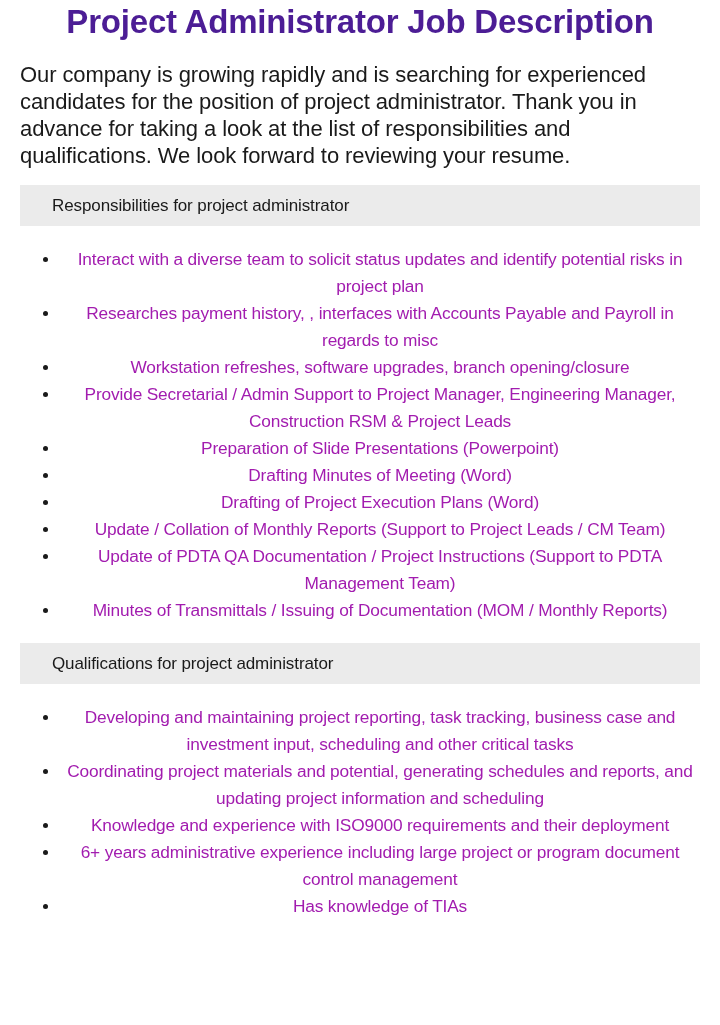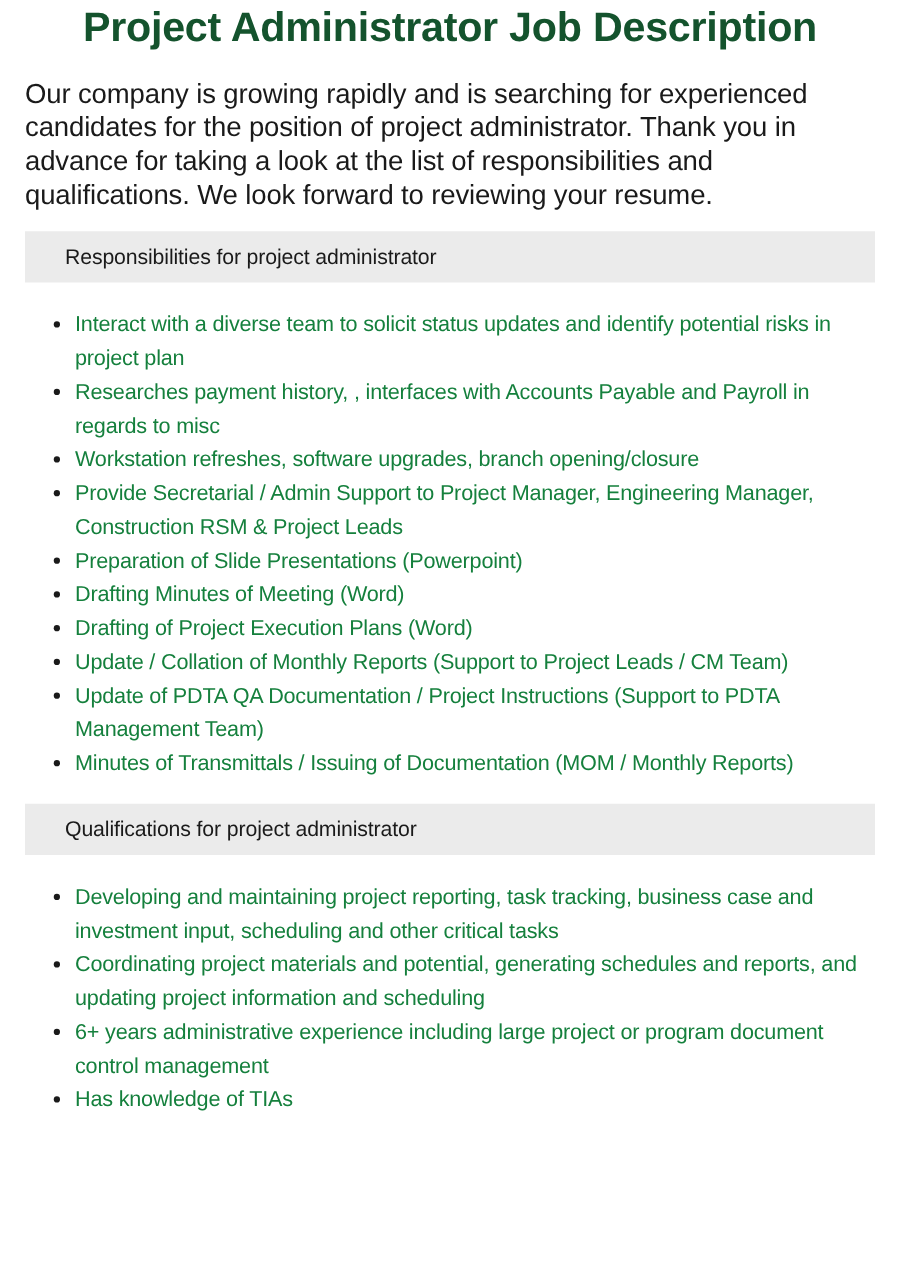--- a/index.html
+++ b/index.html
@@ -21,21 +21,21 @@
     }
     h1.title {
       margin: 0;
       padding-top: 2px;
       height: 44px;
       line-height: 40px;
       font-size: 33px;
       font-weight: bold;
       text-align: center;
       letter-spacing: -0.2px;
-      color: #14532d;
+      color: #4c1d95;
     }
     .intro {
       margin: 15px 0 0 0;
       font-size: 22px;
       line-height: 27px;
       color: #1a1a1a;
       letter-spacing: -0.1px;
     }
     .section-band {
       margin-top: 16px;
@@ -53,22 +53,23 @@
     }
     ul.items {
       margin: 20px 0 0 0;
       padding: 0 0 0 40px;
       list-style: none;
     }
     ul.items li {
       position: relative;
       font-size: 17.3px;
       line-height: 27px;
-      color: #15803d;
+      color: #a21caf;
       letter-spacing: -0.15px;
+      text-align: center;
     }
     ul.items li .bullet {
       position: absolute;
       left: -17px;
       top: 11px;
       width: 5px;
       height: 5px;
       border-radius: 50%;
       background: #1a1a1a;
     }
@@ -91,16 +92,17 @@
     <li><span class="bullet"></span><span>Drafting of Project Execution Plans (Word)</span></li>
     <li><span class="bullet"></span><span>Update / Collation of Monthly Reports (Support to Project Leads / CM Team)</span></li>
     <li><span class="bullet"></span><span>Update of PDTA QA Documentation / Project Instructions (Support to PDTA Management Team)</span></li>
     <li><span class="bullet"></span><span>Minutes of Transmittals / Issuing of Documentation (MOM / Monthly Reports)</span></li>
   </ul>
 
   <div class="section-band second">Qualifications for project administrator</div>
   <ul class="items">
     <li><span class="bullet"></span><span>Developing and maintaining project reporting, task tracking, business case and investment input, scheduling and other critical tasks</span></li>
     <li><span class="bullet"></span><span>Coordinating project materials and potential, generating schedules and reports, and updating project information and scheduling</span></li>
+    <li><span class="bullet"></span><span>Knowledge and experience with ISO9000 requirements and their deployment</span></li>
     <li><span class="bullet"></span><span>6+ years administrative experience including large project or program document control management</span></li>
     <li><span class="bullet"></span><span>Has knowledge of TIAs</span></li>
   </ul>
 </div>
 
 </body></html>

